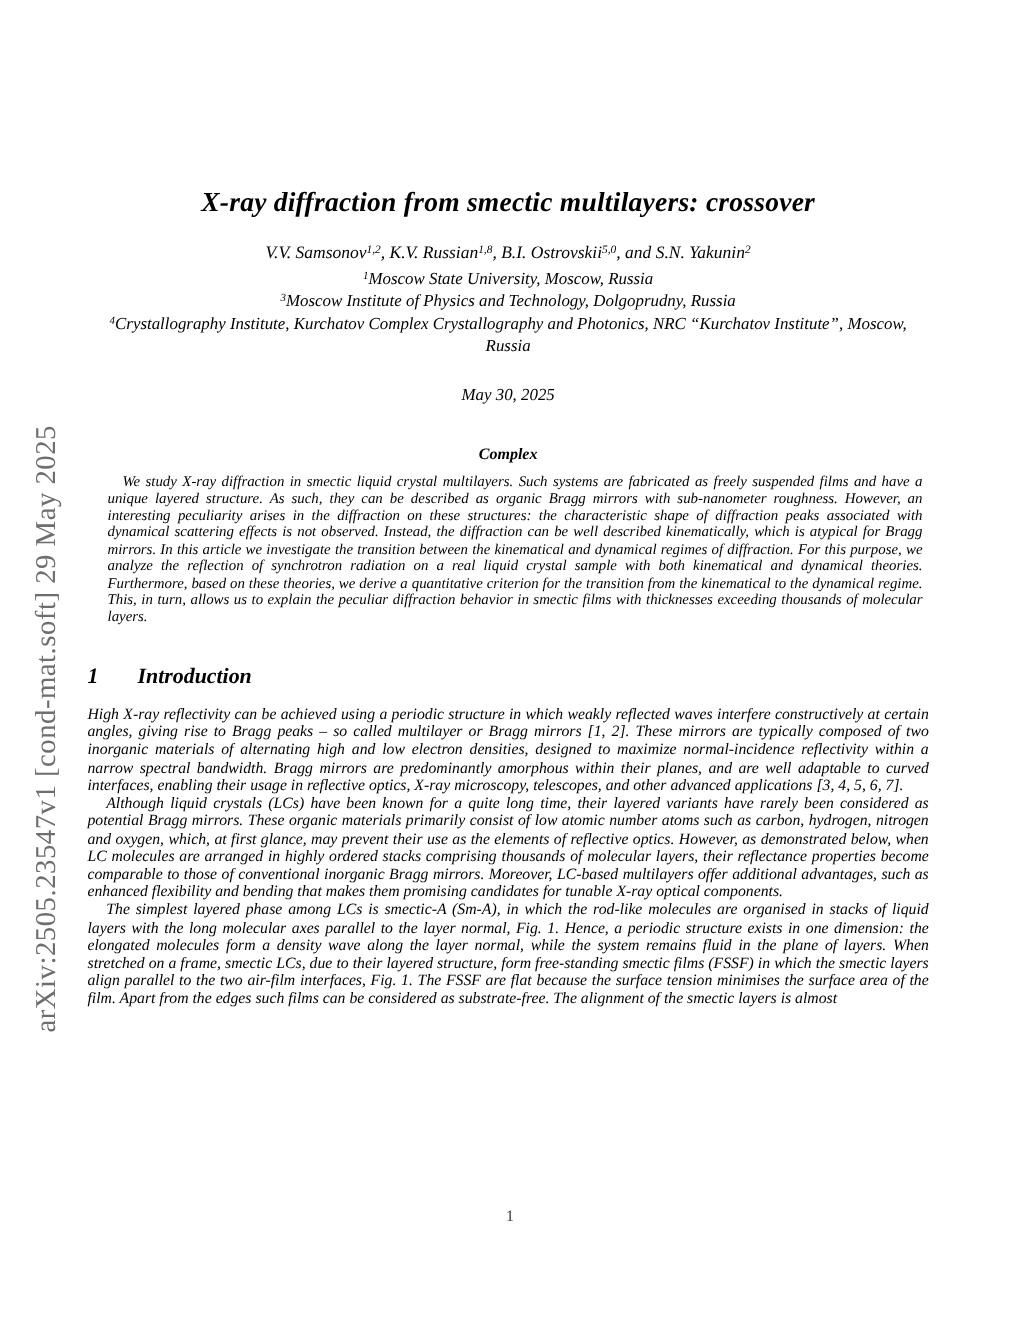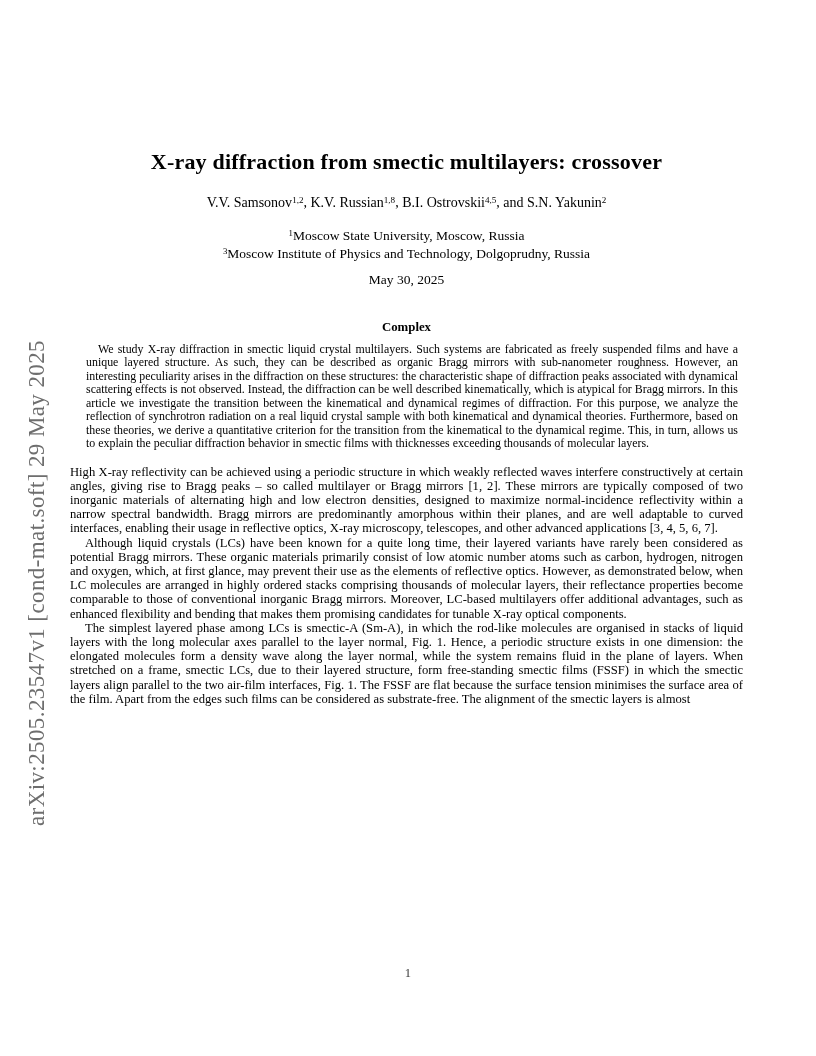--- a/index.html
+++ b/index.html
@@ -6,21 +6,21 @@
   .page {
     position: relative;
     width: 816px;
     height: 1056px;
     margin: 0 auto;
     background: #ffffff;
     color: #000000;
     font-family: "Liberation Serif", "DejaVu Serif", serif;
     overflow: hidden;
   }
-  .content { padding: 0 73px 0 70px; }
+  .content { padding: 0 73px 0 70px; font-style: italic; }
 
   .arxiv-watermark {
     position: absolute;
     top: 583px;
     left: 37px;
     transform: translate(-50%, -50%) rotate(-90deg);
     transform-origin: center center;
     white-space: nowrap;
     font-size: 23px;
     letter-spacing: 0.4px;
@@ -45,29 +45,29 @@
   }
 
   .author-line {
     margin-top: 18px;
     text-align: center;
     font-size: 14px;
     line-height: 17px;
   }
 
   .affiliation-list {
-    margin-top: 16px;
+    margin-top: 3px;
     text-align: center;
     font-size: 13.5px;
     line-height: 18px;
   }
   .affil-line { margin: 0 auto; }
 
   .paper-date {
-    margin-top: 9px;
+    margin-top: 22px;
     text-align: center;
     font-size: 13.5px;
   }
 
   .abstract-heading {
     margin-top: 32px;
     text-align: center;
     font-weight: bold;
     font-size: 12.8px;
   }
@@ -113,33 +113,37 @@
 <div class="page">
 
   <div class="arxiv-watermark" style="color: rgb(110, 110, 110);">arXiv:2505.23547v1  [cond-mat.soft]  29 May 2025</div>
 
   <div class="content">
 
     <h1 class="paper-title">
       <span>X-ray diffraction from smectic multilayers: crossover</span><br>
     </h1>
 
-    <div class="author-line"><span>V.V. Samsonov</span><sup>1,2</sup>, <span>K.V. Russian</span><sup>1,8</sup>, <span>B.I. Ostrovskii</span><sup>4,5</sup>, and <span>S.N. Yakunin</span><sup>2</sup></div>
+    <div class="author-line"><span>V.V. Samsonov</span><sup>1,2</sup>, <span>K.V. Russian</span><sup>1,8</sup>, <span>B.I. Ostrovskii</span><sup>5,0</sup>, and <span>S.N. Yakunin</span><sup>2</sup></div>
 
     <div class="affiliation-list">
         <div class="affil-line"><sup>1</sup>Moscow State University, Moscow, Russia</div>
         <div class="affil-line"><sup>3</sup>Moscow Institute of Physics and Technology, Dolgoprudny, Russia</div>
+        <div class="affil-line"><sup>4</sup>Crystallography Institute, Kurchatov Complex Crystallography and Photonics, NRC “Kurchatov Institute”, Moscow, Russia</div>
       </div>
 
     <div class="paper-date">May 30, 2025</div>
 
     <div class="abstract-heading">Complex</div>
 
     <p class="abstract-text">We study X-ray diffraction in smectic liquid crystal multilayers. Such systems are fabricated as freely suspended films and have a unique layered structure. As such, they can be described as organic Bragg mirrors with sub-nanometer roughness. However, an interesting peculiarity arises in the diffraction on these structures: the characteristic shape of diffraction peaks associated with dynamical scattering effects is not observed. Instead, the diffraction can be well described kinematically, which is atypical for Bragg mirrors. In this article we investigate the transition between the kinematical and dynamical regimes of diffraction. For this purpose, we analyze the reflection of synchrotron radiation on a real liquid crystal sample with both kinematical and dynamical theories. Furthermore, based on these theories, we derive a quantitative criterion for the transition from the kinematical to the dynamical regime. This, in turn, allows us to explain the peculiar diffraction behavior in smectic films with thicknesses exceeding thousands of molecular layers.</p>
 
+    <h2 class="section-heading">
+      <span class="section-number">1</span><span>Introduction</span>
+    </h2>
 
     <p class="body-par first-par">High X-ray reflectivity can be achieved using a periodic structure in which weakly reflected waves interfere constructively at certain angles, giving rise to Bragg peaks – so called multilayer or Bragg mirrors [1, 2]. These mirrors are typically composed of two inorganic materials of alternating high and low electron densities, designed to maximize normal-incidence reflectivity within a narrow spectral bandwidth. Bragg mirrors are predominantly amorphous within their planes, and are well adaptable to curved interfaces, enabling their usage in reflective optics, X-ray microscopy, telescopes, and other advanced applications [3, 4, 5, 6, 7].</p>
     <p class="body-par indent">Although liquid crystals (LCs) have been known for a quite long time, their layered variants have rarely been considered as potential Bragg mirrors. These organic materials primarily consist of low atomic number atoms such as carbon, hydrogen, nitrogen and oxygen, which, at first glance, may prevent their use as the elements of reflective optics. However, as demonstrated below, when LC molecules are arranged in highly ordered stacks comprising thousands of molecular layers, their reflectance properties become comparable to those of conventional inorganic Bragg mirrors. Moreover, LC-based multilayers offer additional advantages, such as enhanced flexibility and bending that makes them promising candidates for tunable X-ray optical components.</p>
     <p class="body-par indent">The simplest layered phase among LCs is smectic-A (Sm-A), in which the rod-like molecules are organised in stacks of liquid layers with the long molecular axes parallel to the layer normal, Fig. 1. Hence, a periodic structure exists in one dimension: the elongated molecules form a density wave along the layer normal, while the system remains fluid in the plane of layers. When stretched on a frame, smectic LCs, due to their layered structure, form free-standing smectic films (FSSF) in which the smectic layers align parallel to the two air-film interfaces, Fig. 1. The FSSF are flat because the surface tension minimises the surface area of the film. Apart from the edges such films can be considered as substrate-free. The alignment of the smectic layers is almost</p>
 
   </div>
 
   <div class="page-number">1</div>
 
 </div>

